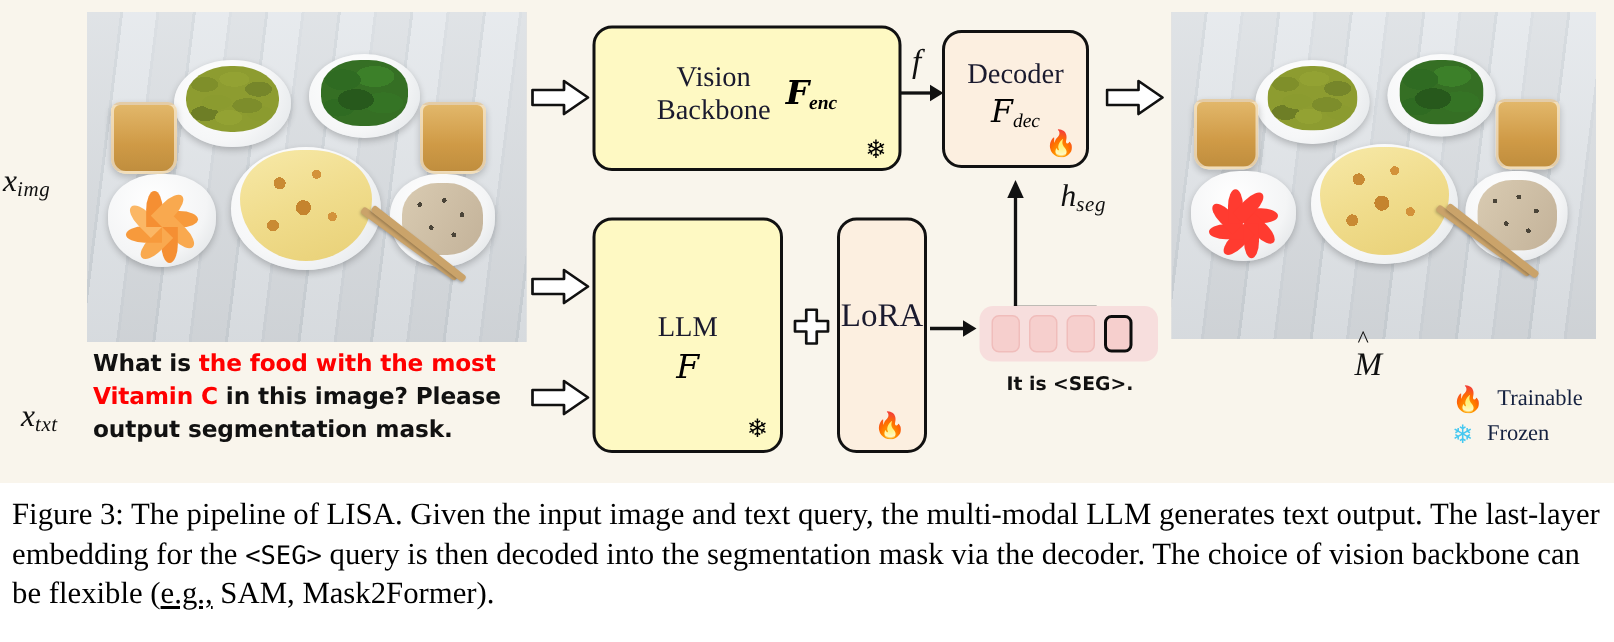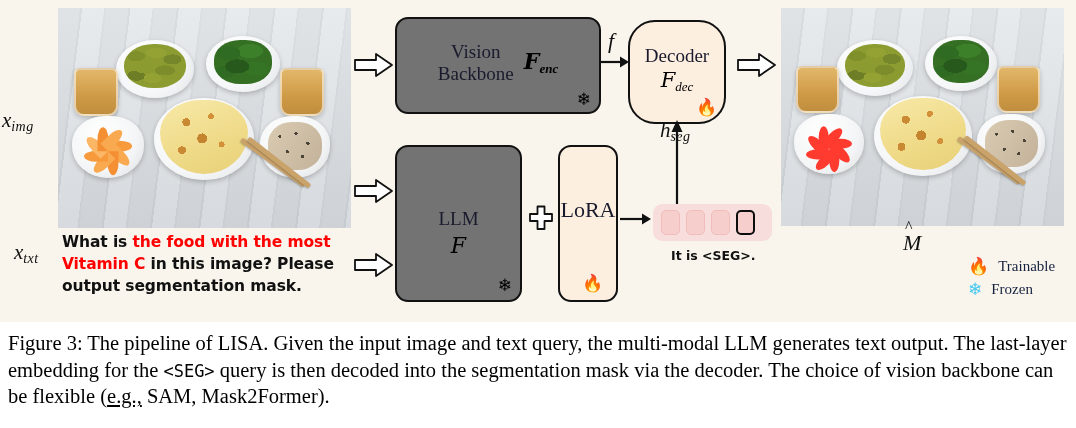--- a/index.html
+++ b/index.html
@@ -95,21 +95,21 @@
   
   .barrow{position:absolute;}
   .barrow svg{display:block;}
 
   
   .box{
     position:absolute;box-sizing:border-box;
     border:2px solid #111;border-radius:13px;
     display:flex;flex-direction:column;align-items:center;justify-content:center;
   }
-  .box.blue{background:#737373;}
+  .box.blue{background:#fef9c3;}
   .box.peach{background:#fcefe0;}
   .box .ttl{font-size:19px;color:#1a1a2e;line-height:1.12;text-align:center;}
   .cal{font-family:"DejaVu Serif", serif;font-style:italic;}
 
   .badge{position:absolute;font-size:19px;line-height:1;}
 
   
   .thin{position:absolute;}
   .thin svg{display:block;overflow:visible;}
 
@@ -187,21 +187,21 @@
         <i style="transform:rotate(315deg) translateY(-50%);background:#f9a94f;"></i>
       </div>
 
       <div class="bowl" style="left:202px;top:108px;width:70px;height:62px;"></div>
       <div class="food cakes" style="left:210px;top:114px;width:54px;height:48px;"></div>
 
       <div class="chopsticks" style="left:176px;top:152px;width:78px;height:5px;transform:rotate(36deg);"></div>
       <div class="chopsticks" style="left:182px;top:152px;width:78px;height:5px;transform:rotate(38deg);"></div>
     </div>
 
-    <div class="xlabel" style="left:14px;top:240px;">
+    <div class="xlabel" style="left:14px;top:265px;">
       <span>x</span><span class="sub">txt</span>
     </div>
 
     <div class="prompt" style="left:62px;top:231px;width:286px;">
       <span>What is </span><span class="hl">the food with the most Vitamin C</span><span> in this image? Please output segmentation mask.</span>
     </div>
 
     <div class="barrow" style="left:354px;top:52px;">
       <svg width="40" height="26" viewBox="0 0 40 26">
           <path d="M1,8 L22,8 L22,2 L38,13 L22,24 L22,18 L1,18 Z" fill="#ffffff" stroke="#111" stroke-width="1.8" stroke-linejoin="round"></path>
@@ -234,21 +234,21 @@
     <div class="xlabel" style="left:608px;top:28px;font-size:22px;">
       <span>f</span>
     </div>
     <div class="thin" style="left:600px;top:55px;">
       <svg width="30" height="14" viewBox="0 0 30 14">
           <line x1="0" y1="7" x2="20" y2="7" stroke="#111" stroke-width="2.2"></line>
           <path d="M20,1.5 L29,7 L20,12.5 Z" fill="#111"></path>
         </svg>
     </div>
 
-    <div class="box peach" style="left:628px;top:20px;width:98px;height:104px;border-radius:27px;">
+    <div class="box peach" style="left:628px;top:20px;width:98px;height:92px;">
       <div class="ttl" style="margin-top:-4px;">Decoder</div>
       <div style="font-size:21px;margin-top:1px;">
         <span class="cal">F</span><span class="sub math" style="font-size:13px;vertical-align:-0.3em;">dec</span>
       </div>
       <div class="badge emj" style="right:6px;bottom:6px;">🔥</div>
     </div>
 
     <div class="barrow" style="left:737px;top:52px;">
       <svg width="40" height="26" viewBox="0 0 40 26">
           <path d="M1,8 L22,8 L22,2 L38,13 L22,24 L22,18 L1,18 Z" fill="#ffffff" stroke="#111" stroke-width="1.8" stroke-linejoin="round"></path>
@@ -260,21 +260,21 @@
         <path d="M17,104 L17,18" stroke="#111" stroke-width="2.2" fill="none"></path>
         <path d="M11.5,20 L17,8 L22.5,20 Z" fill="#111"></path>
         <path d="M17,104 L17,104" stroke="#111" stroke-width="2.2"></path>
       </svg>
     </div>
     <div class="thin" style="left:660px;top:200px;">
       <svg width="90" height="26" viewBox="0 0 90 26">
         <path d="M17,16 L17,5 L70,5 L70,26" stroke="#111" stroke-width="2.2" fill="none"></path>
       </svg>
     </div>
-    <div class="xlabel" style="left:660px;top:118px;font-size:21px;">
+    <div class="xlabel" style="left:707px;top:118px;font-size:21px;">
       <span>h</span><span class="sub">seg</span>
     </div>
 
     <div class="box blue" style="left:395px;top:145px;width:127px;height:157px;">
       <div class="ttl" style="margin-top:-2px;">
         <br>
         <span>LLM</span>
       </div>
       <div class="cal" style="font-size:22px;margin-top:4px;">F</div>
       <div class="badge emj" style="right:8px;bottom:6px;">❄</div>

